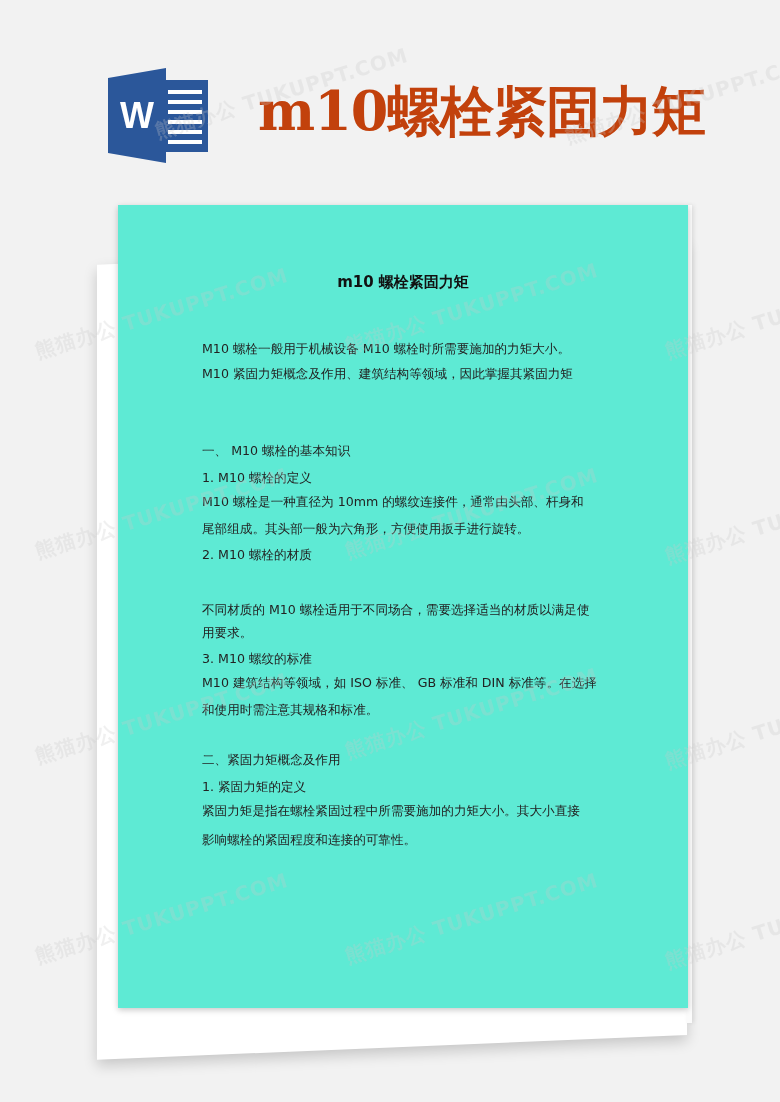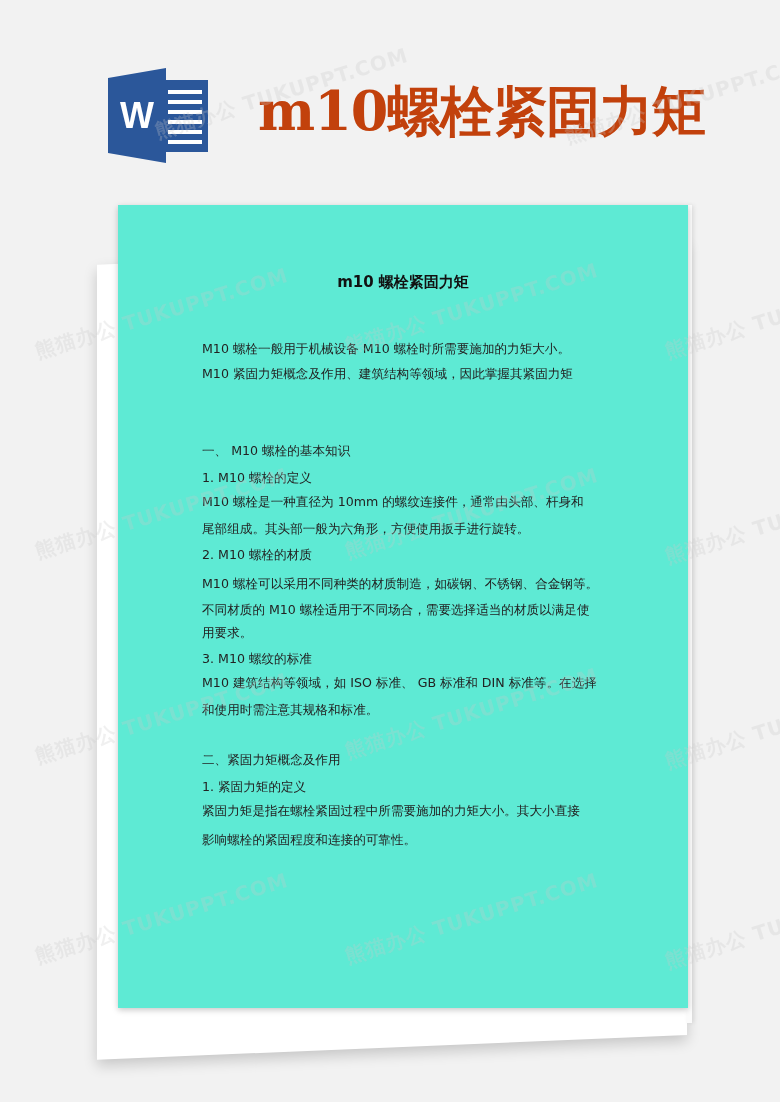--- a/index.html
+++ b/index.html
@@ -71,21 +71,20 @@
 
   <div class="line" style="top:135px">M10 螺栓一般用于机械设备 M10 螺栓时所需要施加的力矩大小。</div>
   <div class="line" style="top:160px">M10 紧固力矩概念及作用、建筑结构等领域，因此掌握其紧固力矩</div>
 
   <div class="line" style="top:237px">一、 M10 螺栓的基本知识</div>
   <div class="line" style="top:264px">1. M10 螺栓的定义</div>
   <div class="line" style="top:288px">M10 螺栓是一种直径为 10mm 的螺纹连接件，通常由头部、杆身和</div>
   <div class="line" style="top:315px">尾部组成。其头部一般为六角形，方便使用扳手进行旋转。</div>
   <div class="line" style="top:341px">2. M10 螺栓的材质</div>
 
-  <div class="line" style="top:370px">M10  螺栓可以采用不同种类的材质制造，如碳钢、不锈钢、合金钢等。</div>
   <div class="line" style="top:396px">不同材质的 M10 螺栓适用于不同场合，需要选择适当的材质以满足使</div>
   <div class="line" style="top:419px">用要求。</div>
   <div class="line" style="top:445px">3. M10 螺纹的标准</div>
   <div class="line" style="top:469px">M10 建筑结构等领域，如 ISO 标准、  GB 标准和 DIN 标准等。在选择</div>
   <div class="line" style="top:496px">和使用时需注意其规格和标准。</div>
 
   <div class="line" style="top:546px">二、紧固力矩概念及作用</div>
   <div class="line" style="top:573px">1. 紧固力矩的定义</div>
   <div class="line" style="top:626px">影响螺栓的紧固程度和连接的可靠性。</div>
   <div class="line" style="top:597px">紧固力矩是指在螺栓紧固过程中所需要施加的力矩大小。其大小直接</div>

